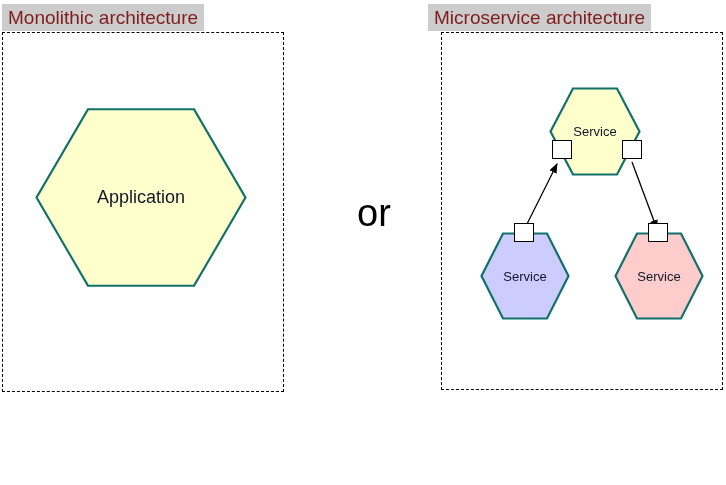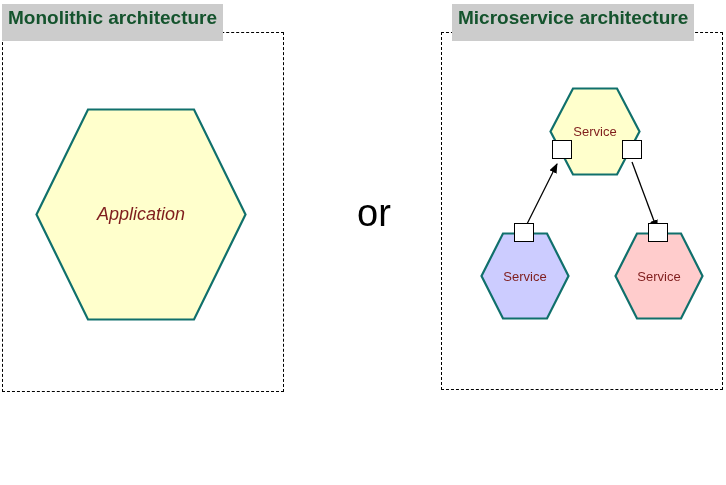--- a/index.html
+++ b/index.html
@@ -35,35 +35,34 @@
   #group-microservice {
     left: 441px;
     top: 32px;
     width: 282px;
     height: 358px;
   }
   
   .group-label {
     position: absolute;
     background: #cccccc;
-    color: #14532d;
+    color: #7f1d1d;
     font-size: 19px;
     line-height: 27px;
-    height: 37px;
+    height: 27px;
     white-space: nowrap;
     padding: 0 6px;
     box-sizing: border-box;
-    font-weight: bold;
   }
   #label-monolithic {
     left: 2px;
     top: 4px;
   }
   #label-microservice {
-    left: 452px;
+    left: 428px;
     top: 4px;
     text-align: center;
   }
   
   .hex {
     position: absolute;
     display: flex;
     align-items: center;
     justify-content: center;
   }
@@ -72,32 +71,31 @@
     left: 0;
     top: 0;
     width: 100%;
     height: 100%;
     display: block;
   }
   .hex-label {
     position: relative;
     z-index: 2;
     font-size: 18px;
-    color: #7f1d1d;
+    color: #0f172a;
     pointer-events: none;
   }
   .hex-label.small {
     font-size: 13px;
   }
   #hex-application {
     left: 35px;
     top: 108px;
     width: 212px;
-    height: 213px;
-    font-style: italic;
+    height: 179px;
   }
   #hex-service-top {
     left: 549px;
     top: 87px;
     width: 92px;
     height: 89px;
   }
   #hex-service-left {
     left: 480px;
     top: 232px;

